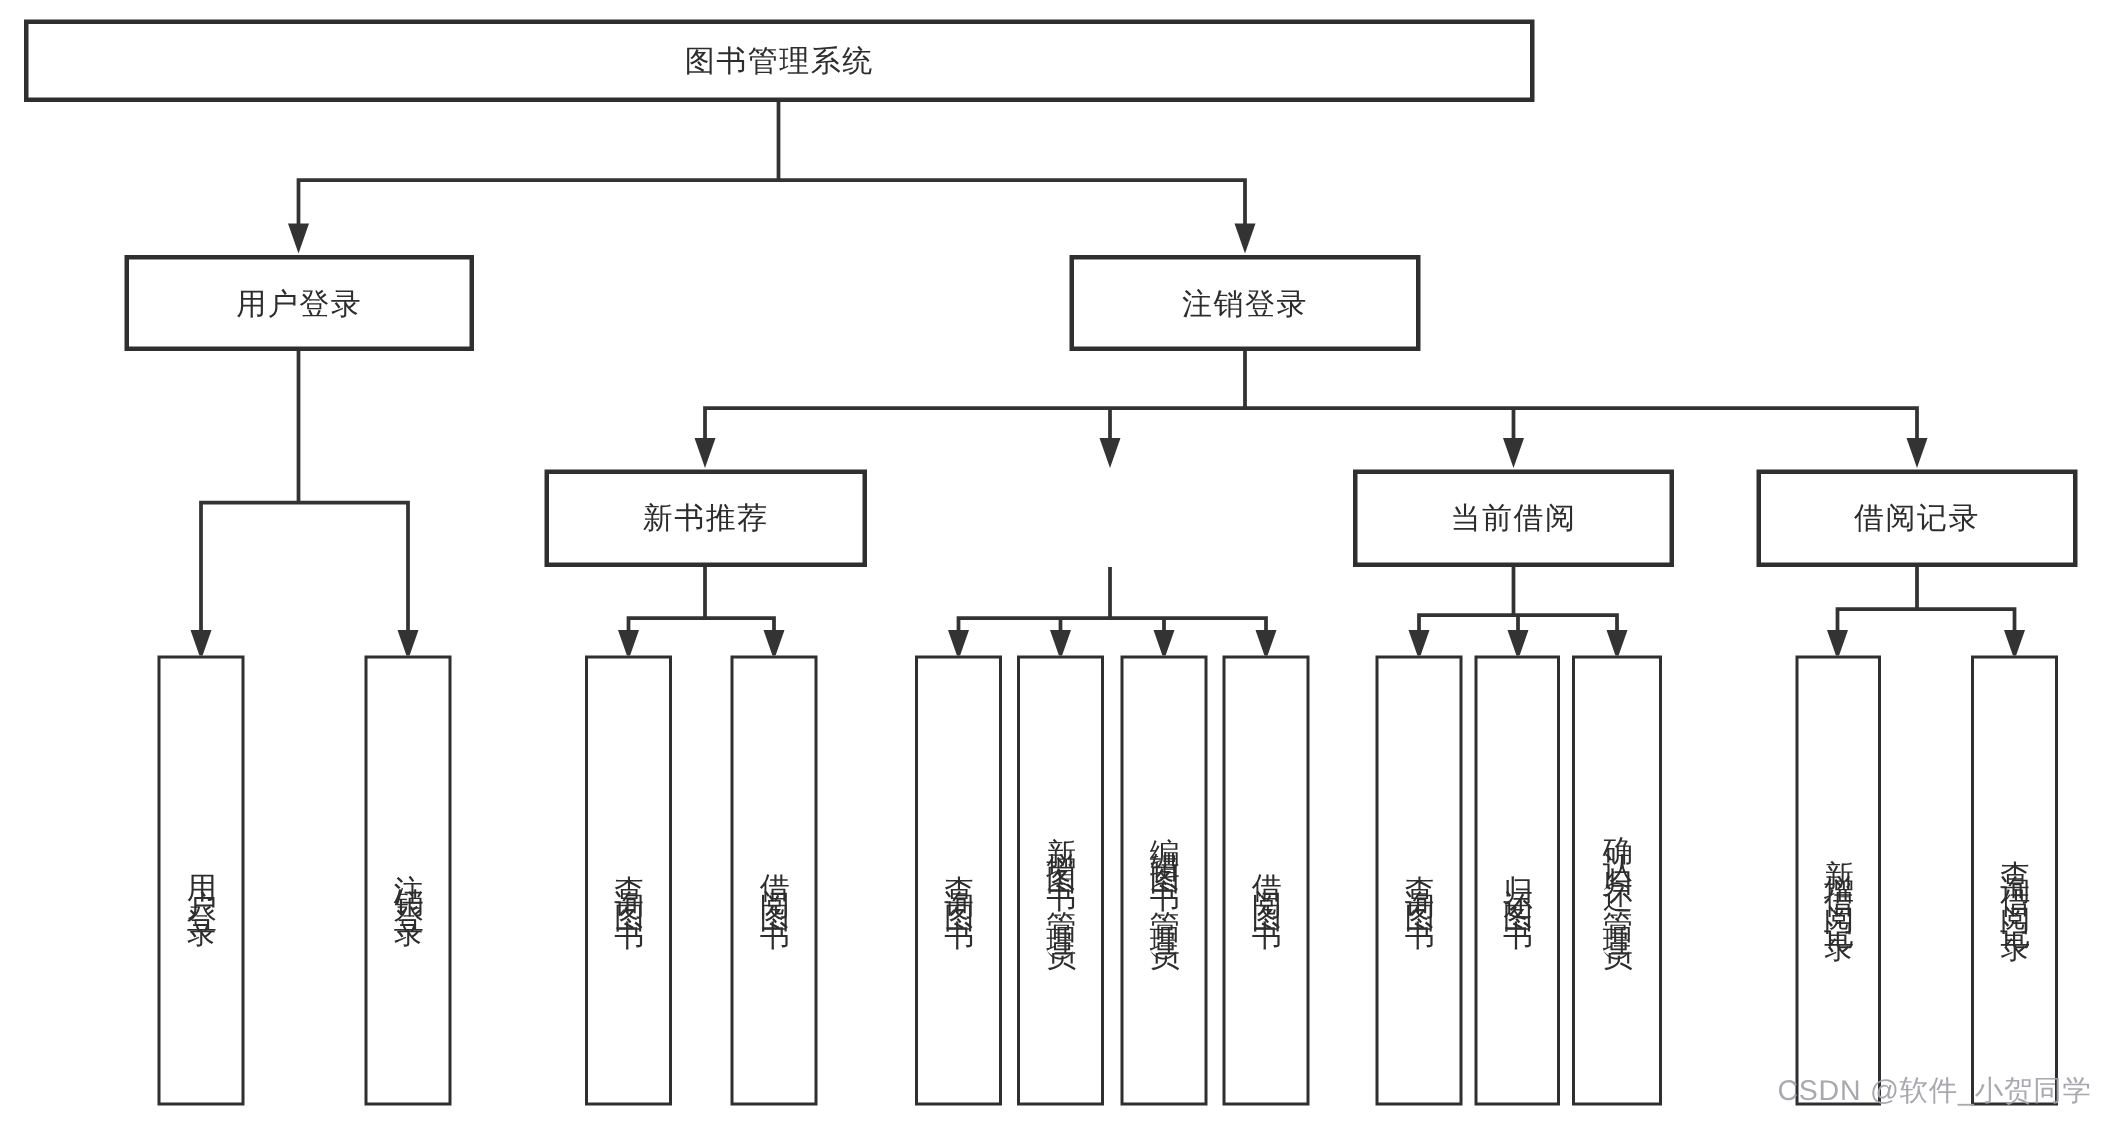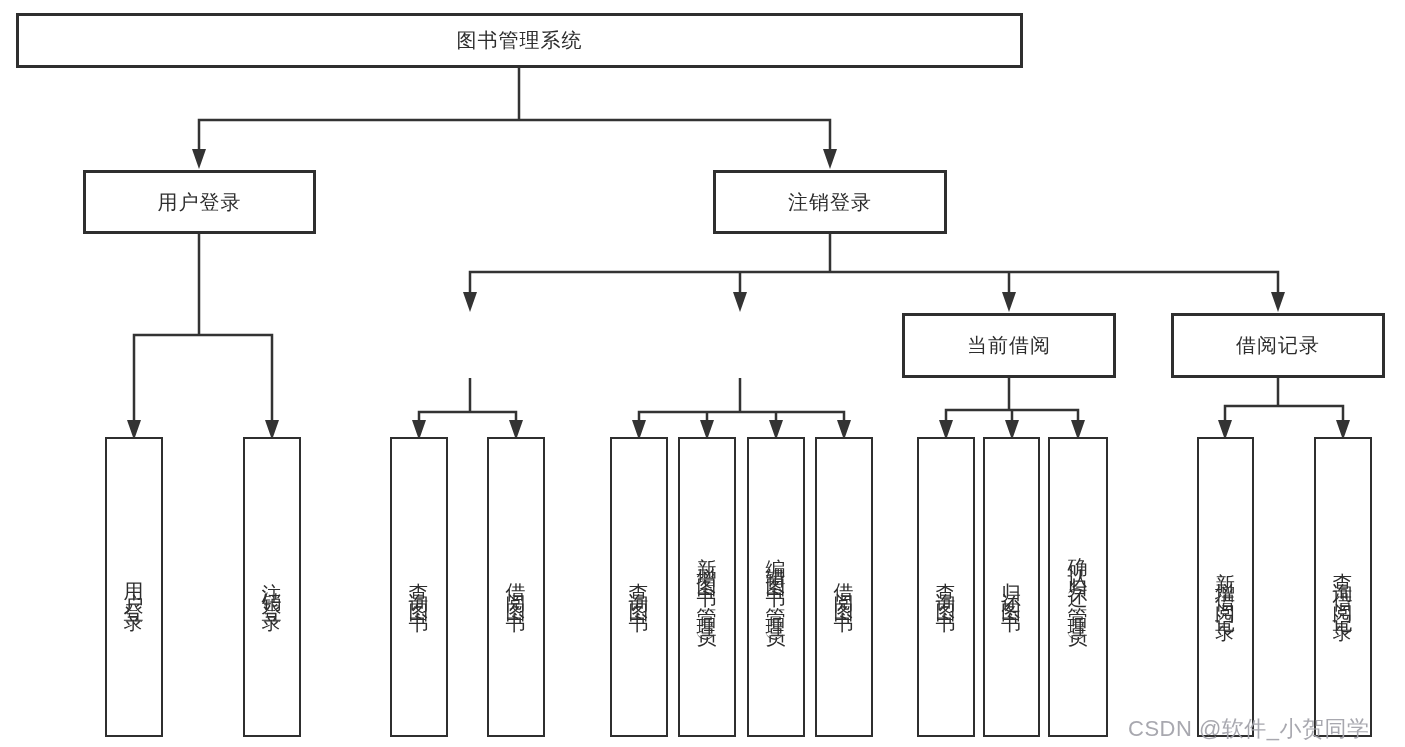--- a/index.html
+++ b/index.html
@@ -44,23 +44,23 @@
   .vbox .label {
     writing-mode: vertical-rl;
     text-orientation: mixed;
     font-size: 20px;
     letter-spacing: 10px;
     line-height: 1;
     white-space: nowrap;
   }
   #watermark {
     position: absolute;
-    left: 1128px;
+    left: 1185px;
     top: 714px;
-    font-size: 22px;
+    font-size: 19px;
     color: rgba(163, 163, 171, 0.95);
     white-space: nowrap;
     z-index: 10;
     letter-spacing: 0.5px;
   }
 </style>
 </head>
 <body>
 
 <div id="stage">
@@ -102,20 +102,23 @@
     <span class="label">图书管理系统</span>
   </div>
 
   <div class="box hbox" style="left:83px;top:170px;width:233px;height:64px">
     <span class="label">用户登录</span>
   </div>
   <div class="box hbox" style="left:713px;top:170px;width:234px;height:64px">
     <span class="label">注销登录</span>
   </div>
 
+  <div class="box hbox" style="left:363px;top:313px;width:215px;height:65px">
+    <span class="label">新书推荐</span>
+  </div>
   <div class="box hbox" style="left:902px;top:313px;width:214px;height:65px">
     <span class="label">当前借阅</span>
   </div>
   <div class="box hbox" style="left:1171px;top:313px;width:214px;height:65px">
     <span class="label">借阅记录</span>
   </div>
 
   <div class="box vbox" style="left:105px;top:437px;width:58px;height:300px">
     <span class="label">用户登录</span>
   </div>

